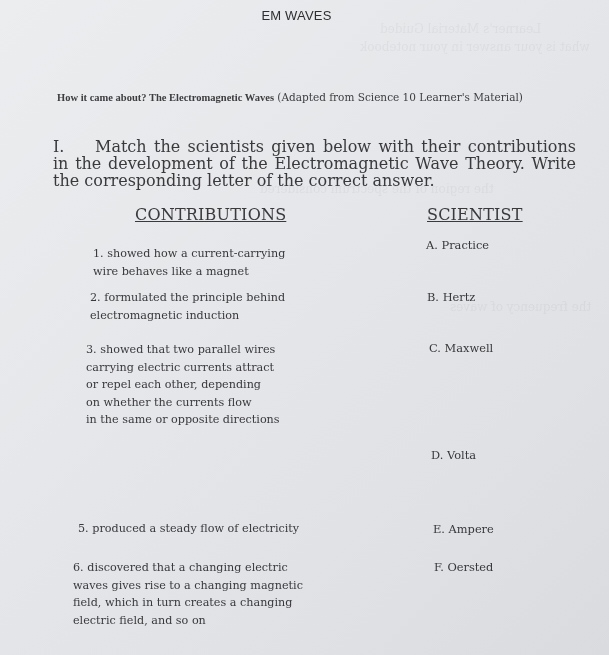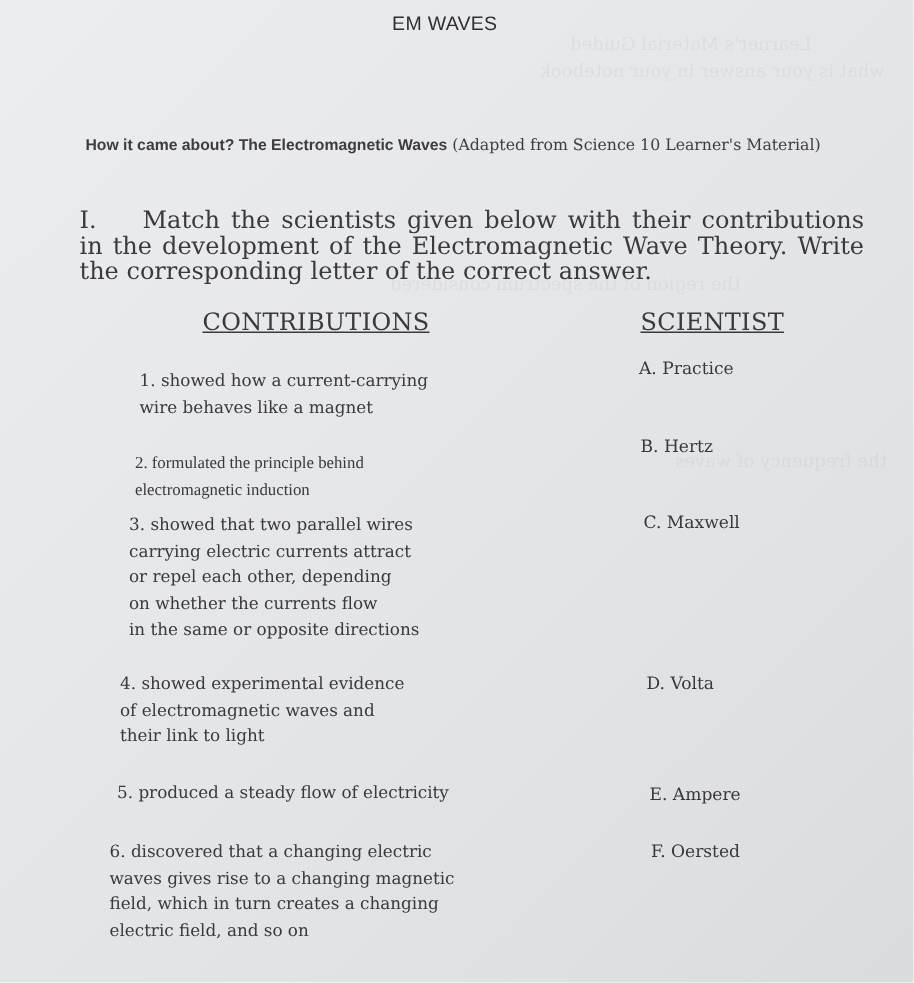--- a/index.html
+++ b/index.html
@@ -51,21 +51,21 @@
     .subtitle {
       position: absolute;
       left: 57px;
       top: 89px;
       width: 520px;
       font-size: 10.5px;
       line-height: 17px;
       color: #3d3d40;
     }
     .subtitle b {
-      font-family: Liberation Sans, sans-serif;
+      font-family: Liberation Serif, serif;
       font-weight: bold;
       font-size: 10.5px;
     }
     .instructions {
       position: absolute;
       left: 53px;
       top: 138px;
       width: 523px;
       font-size: 16px;
       line-height: 17px;
@@ -119,32 +119,29 @@
   <div class="instructions">
     <span class="num">I.</span><span>Match the scientists given below with their contributions in the development of the Electromagnetic Wave Theory. Write the corresponding letter of the correct answer.</span>
   </div>
 
   <div class="col-head contrib">CONTRIBUTIONS</div>
   <div class="col-head sci">SCIENTIST</div>
 
   <div class="item" style="left:93px; top:245px;"><span>1.</span> <span>showed how a current-carrying
 wire behaves like a magnet</span></div>
 
-  <div class="item" style="left:90px; top:301px;font-family:Liberation Serif, serif;"><span>2.</span> <span>formulated the principle behind
+  <div class="item" style="left:90px; top:289px;"><span>2.</span> <span>formulated the principle behind
 electromagnetic induction</span></div>
 
   <div class="item" style="left:86px; top:341px;"><span>3.</span> <span>showed that two parallel wires
 carrying electric currents attract
 or repel each other, depending
 on whether the currents flow
 in the same or opposite directions</span></div>
 
-  <div class="item" style="left:80px; top:447px;"><span>4.</span> <span>showed experimental evidence
-of electromagnetic waves and
-their link to light</span></div>
 
   <div class="item" style="left:78px; top:520px;"><span>5.</span> <span>produced a steady flow of electricity</span></div>
 
   <div class="item" style="left:73px; top:559px;"><span>6.</span> <span>discovered that a changing electric
 waves gives rise to a changing magnetic
 field, which in turn creates a changing
 electric field, and so on</span></div>
 
   <div class="answer" style="left:426px; top:238px;"><span>A.</span> <span>Practice</span></div>
 

